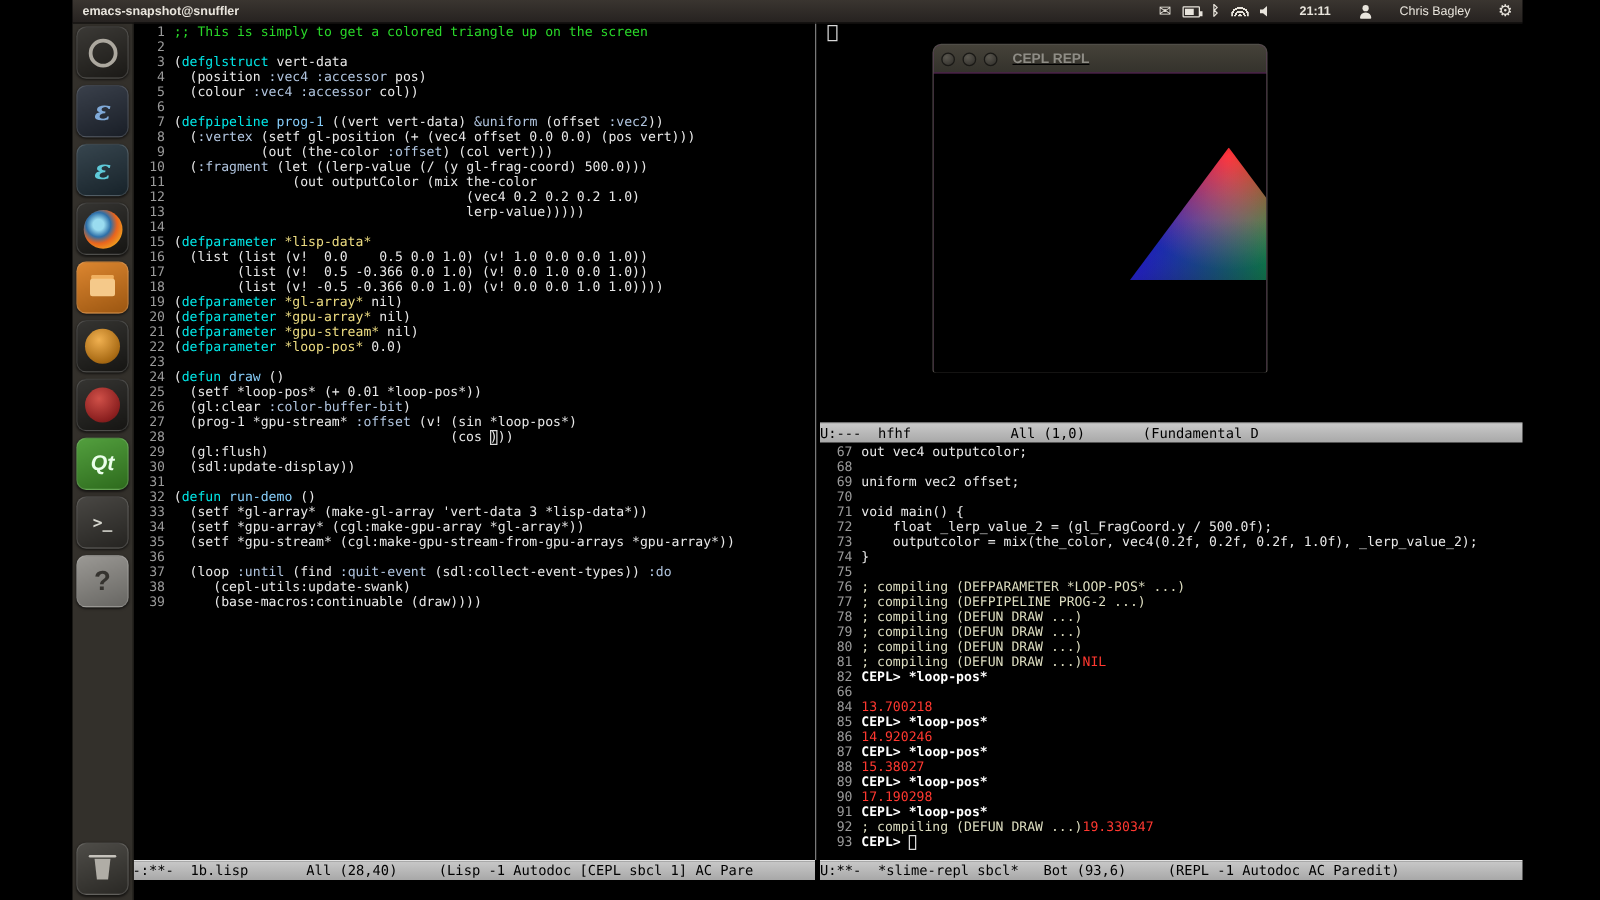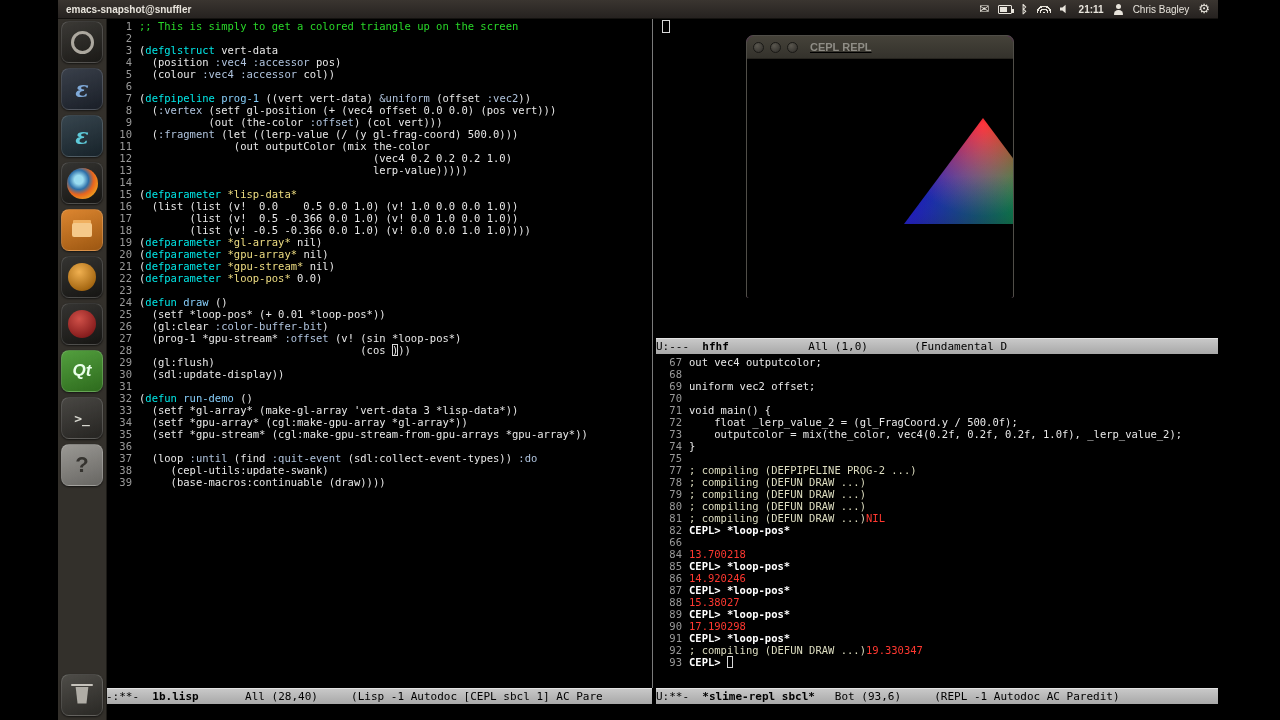--- a/index.html
+++ b/index.html
@@ -5,21 +5,21 @@
   html,body{margin:0;padding:0;background:#000;}
   .screen{position:relative;width:1280px;height:720px;background:#000;overflow:hidden;
           font-family:"Liberation Sans","DejaVu Sans",sans-serif;}
   .desktop{position:absolute;left:58px;top:0;width:1160px;height:720px;background:#000;}
 
   
   .panel{position:absolute;left:0;top:0;width:100%;height:18px;
          background:linear-gradient(#3a3530,#262220);border-bottom:1px solid #141210;
          display:flex;align-items:center;color:#e8e4dc;font-size:10px;z-index:40;}
   .panel-title{margin-left:8px;font-weight:bold;}
-  .tray{margin-left:auto;display:flex;align-items:center;gap:9px;padding-right:8px;}
+  .tray{margin-left:auto;display:flex;align-items:center;gap:22px;padding-right:8px;}
   .ti{display:inline-flex;align-items:center;justify-content:center;height:16px;position:relative;color:#e8e4dc;}
   [data-name="mail-icon"]::before{content:"✉";font-size:12px;line-height:16px;}
   [data-name="bluetooth-icon"]::before{content:"ᛒ";font-size:11px;font-weight:bold;line-height:16px;}
   [data-name="battery-icon"]{width:12px;height:7px;border:1px solid #e8e4dc;border-radius:1px;}
   [data-name="battery-icon"]::before{content:"";position:absolute;left:1px;top:1px;bottom:1px;width:7px;background:#e8e4dc;}
   [data-name="battery-icon"]::after{content:"";position:absolute;right:-3px;top:3px;width:2px;height:4px;background:#e8e4dc;}
   [data-name="wifi-icon"]{width:14px;height:8px;background:radial-gradient(circle at 50% 100%,
       #e8e4dc 0 1.5px,rgba(0,0,0,0) 1.5px 3px,#e8e4dc 3px 4.5px,rgba(0,0,0,0) 4.5px 6px,
       #e8e4dc 6px 7.5px,rgba(0,0,0,0) 7.5px);}
   [data-name="volume-icon"]{width:10px;height:10px;background:#e8e4dc;
@@ -79,21 +79,21 @@
   .tk-v{color:#eedd82;}
   .tk-b{color:#b0c4de;}
   .tk-o{color:#ddddc0;}
   .tk-r{color:#ff3830;}
   .tk-p{color:#ffffff;font-weight:bold;}
   .tk-i{color:#ffffff;font-weight:bold;}
   .cursor-hollow{outline:1px solid #d8d8d8;outline-offset:-1px;}
 
   .ml{position:absolute;height:16px;background:linear-gradient(#c8c8c8,#a8a8a8);color:#000;
       font-size:11px;line-height:16px;white-space:pre;overflow:hidden;border-top:1px solid #e2e2e2;box-sizing:border-box;}
-  .ml .mlb{font-weight:bold;}
+  .ml .mlb{font-weight:normal;}
   .ml-code{left:0;top:670px;width:546px;}
   .ml-hfhf{left:550px;top:320px;right:0;}
   .ml-repl{left:550px;top:670px;right:0;}
   .echo{position:absolute;left:0;top:686px;right:0;bottom:0;background:#000;}
 
   
   .cepl{position:absolute;left:688px;top:35px;width:268px;height:263px;z-index:35;
         border:1px solid #504e48;border-radius:7px 7px 2px 2px;box-shadow:0 8px 22px rgba(0,0,0,.7);
         background:#701a75;box-sizing:border-box;text-decoration:underline;}
   .cepl-tb{height:22px;border-radius:6px 6px 0 0;background:linear-gradient(#454239,#34322c);
@@ -352,20 +352,24 @@
             </div>
             <div class="cl" data-name="code-line">
               <span class="ln" data-name="line-number">74</span>
               <span class="ct" data-name="code-text"><span class="tk-d">}</span></span>
             </div>
             <div class="cl" data-name="code-line">
               <span class="ln" data-name="line-number">75</span>
               <span class="ct" data-name="code-text"></span>
             </div>
             <div class="cl" data-name="code-line">
+              <span class="ln" data-name="line-number">76</span>
+              <span class="ct" data-name="code-text"><span class="tk-o">; compiling (DEFPARAMETER *LOOP-POS* ...)</span></span>
+            </div>
+            <div class="cl" data-name="code-line">
               <span class="ln" data-name="line-number">77</span>
               <span class="ct" data-name="code-text"><span class="tk-o">; compiling (DEFPIPELINE PROG-2 ...)</span></span>
             </div>
             <div class="cl" data-name="code-line">
               <span class="ln" data-name="line-number">78</span>
               <span class="ct" data-name="code-text"><span class="tk-o">; compiling (DEFUN DRAW ...)</span></span>
             </div>
             <div class="cl" data-name="code-line">
               <span class="ln" data-name="line-number">79</span>
               <span class="ct" data-name="code-text"><span class="tk-o">; compiling (DEFUN DRAW ...)</span></span>

